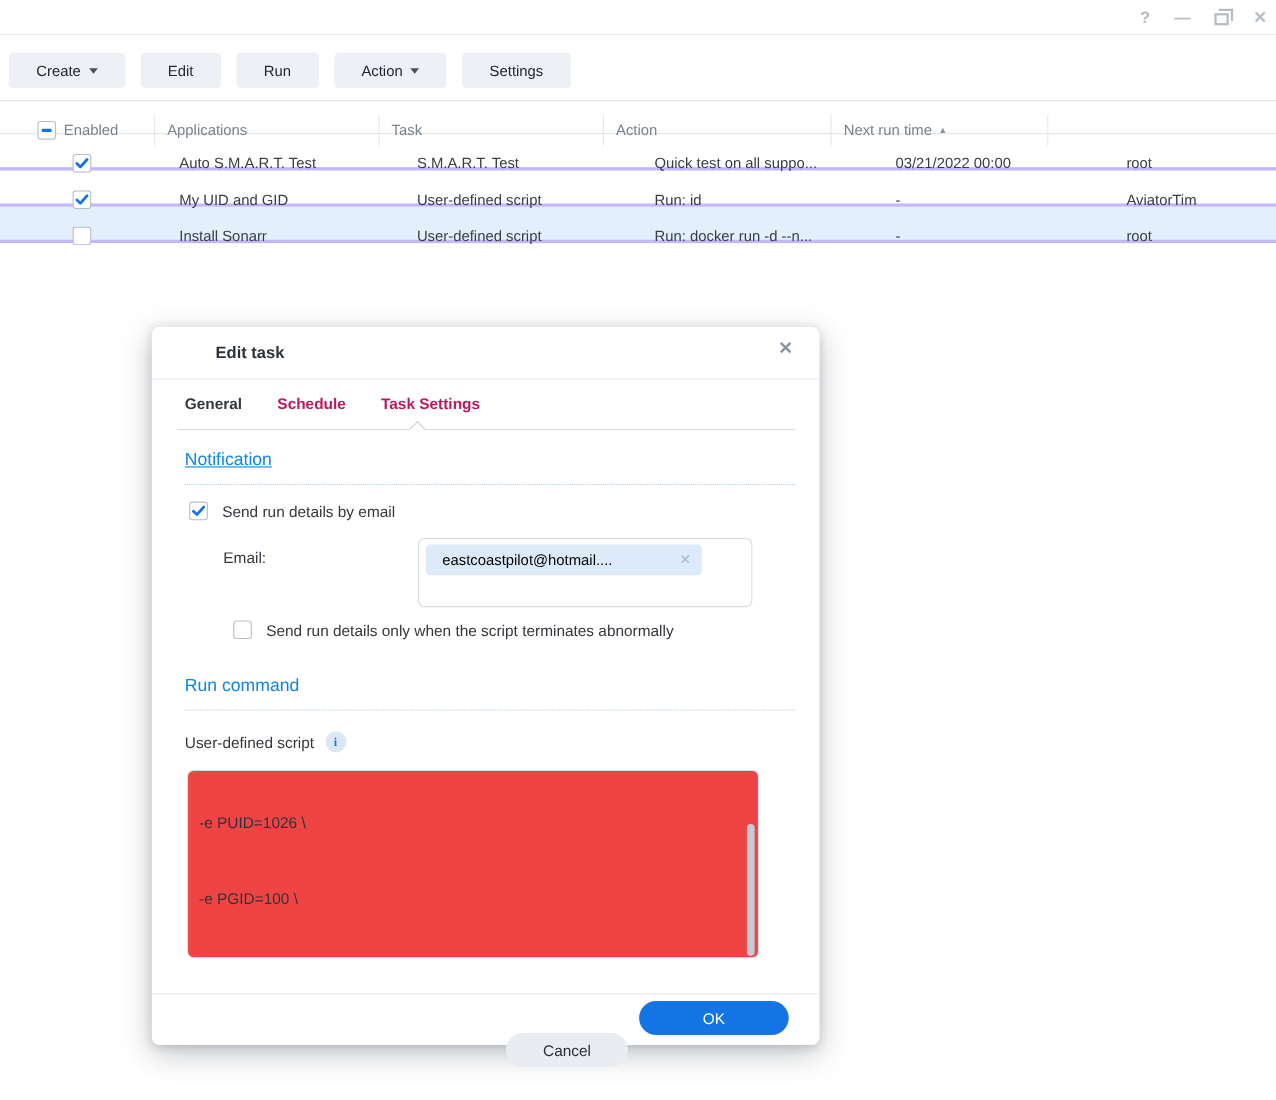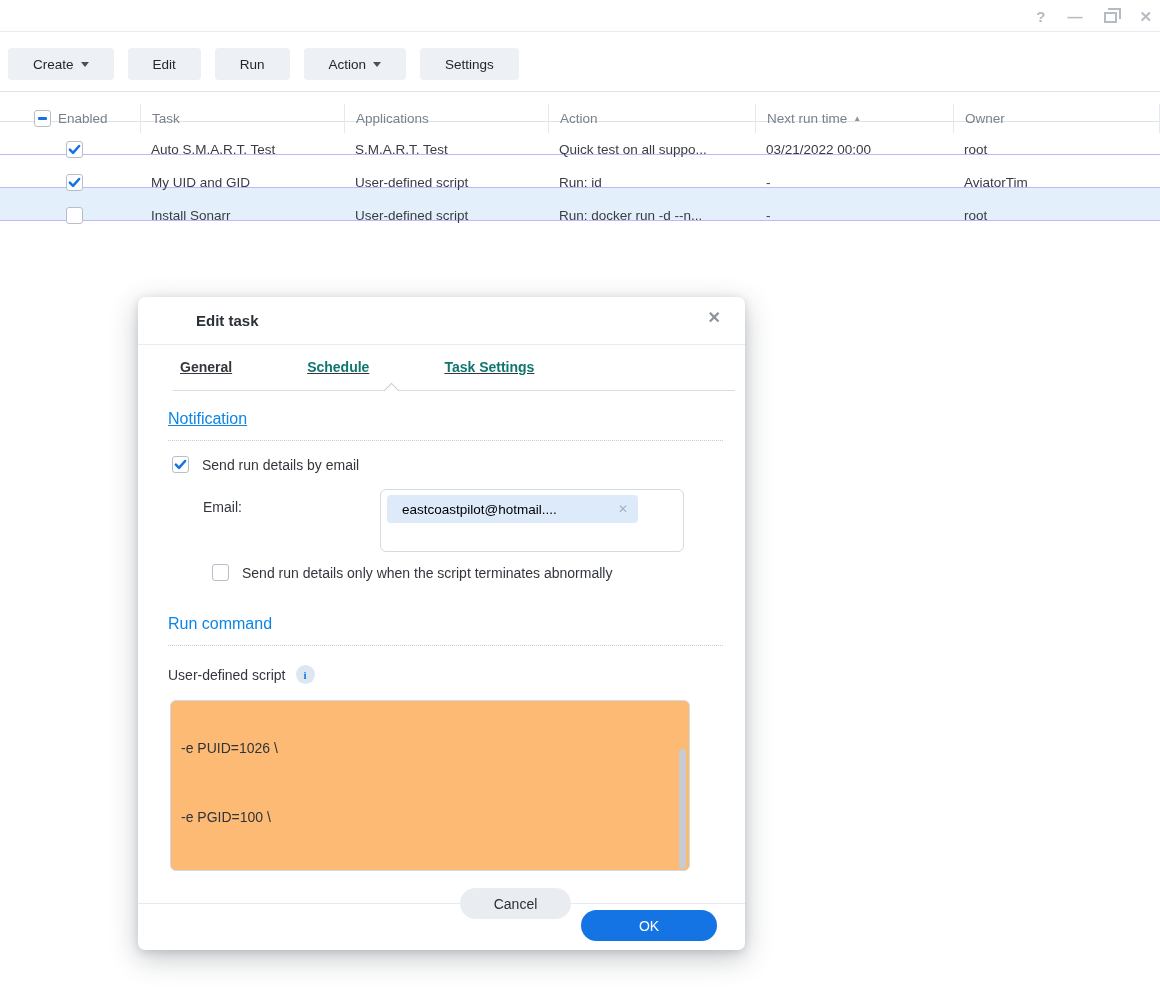--- a/index.html
+++ b/index.html
@@ -24,21 +24,21 @@
   .caret-down { width:0; height:0; border-left:4px solid transparent; border-right:4px solid transparent;
     border-top:5px solid #4a5058; display:inline-block; margin-top:1px; }
 
   
   .task-table { position:absolute; left:0; top:91px; width:1160px; font-size:13.5px; }
   .trow { display:grid; grid-template-columns:140px 204px 204px 207px 198px 1fr; align-items:center; }
   .thead { height:31px; color:#79818c; border-top:1px solid #dfe3e7; border-bottom:1px solid #dfe3e7; }
   .thead .tcell { border-left:1px solid #e5e8ec; height:100%; display:flex; align-items:center; }
   .thead .tcell:first-child { border-left:none; }
   .thead .tcell:last-child { border-right:1px solid #e5e8ec; }
-  .tbody-row { height:33px; border-bottom:1px solid #c4b5fd; color:#383d44; }
+  .tbody-row { height:33px; border-bottom:3px solid #c4b5fd; color:#383d44;gap:12px; }
   .tbody-row.selected { background:#e3f0fb; }
   .tcell { padding-left:11px; overflow:hidden; white-space:nowrap;margin-top:23px; }
   .cell-check { display:flex; align-items:center; padding-left:34px; gap:7px; }
   .tbody-row .cell-check { padding-left:66px; }
   .sort-caret { font-size:8px; color:#8a929c; margin-left:6px; }
 
   
   .cb { width:17px; height:17px; background:#fff; border:1px solid #b6bec7; border-radius:3px;
     display:inline-flex; align-items:center; justify-content:center; flex:0 0 auto; cursor:pointer; }
   .cb svg { display:block; }
@@ -47,25 +47,25 @@
   
   .dialog { position:absolute; left:138px; top:297px; width:607px; height:653px;
     background:#fff; border-radius:7px;
     box-shadow:0 8px 28px rgba(40,50,60,.28), 0 2px 8px rgba(40,50,60,.15); }
   .dlg-header { position:absolute; left:0; top:0; width:100%; height:48px;
     border-bottom:1px solid #e7ecf1; display:flex; align-items:center; }
   .dlg-title { font-size:15px; font-weight:700; color:#2c3138; padding-left:22px;margin-left:36px; }
   .dlg-close { position:absolute; right:24px; top:13px; color:#8a939e; font-size:16px;
     font-weight:700; cursor:pointer; line-height:1; }
 
-  .tabs { position:absolute; left:12px; top:48px; width:100%; height:46px;text-decoration:underline; }
+  .tabs { position:absolute; left:0; top:48px; width:100%; height:46px; }
   .tab-list { display:flex; gap:32px; padding-left:30px; padding-top:14px; }
   .tab { font-size:14px; font-weight:700; cursor:pointer; }
   .tab.general { color:#33373d; }
-  .tab.blue { color:#0f766e;margin-left:43px; }
+  .tab.blue { color:#be185d; }
   .tab-underline { position:absolute; left:23px; right:22px; bottom:0; border-bottom:1px solid #d8dde3; }
   .tab-notch { position:absolute; left:213px; bottom:-6px; width:11px; height:11px; background:#fff;
     border-left:1px solid #c7cdd3; border-top:1px solid #c7cdd3; transform:rotate(45deg); }
 
   .section-h { position:absolute; left:30px; color:#0c85e6; font-size:16px; }
   .dotted-div { position:absolute; left:30px; right:22px; border-bottom:1px dotted #b9cfe2; }
 
   .cb-row { position:absolute; display:flex; align-items:center; gap:13px; font-size:14px; color:#33373d; }
 
   .email-label { position:absolute; left:65px; top:202px; font-size:14px; color:#33373d; }
@@ -76,28 +76,28 @@
   .chip-text { font-size:13.5px; color:#000000; flex:1; white-space:nowrap; overflow:hidden; }
   .chip-x { color:#9db3cc; font-size:12px; cursor:pointer; margin-left:6px; }
 
   .script-label-row { position:absolute; left:30px; top:368px; display:flex; align-items:center; gap:10px;
     font-size:14px; color:#33373d; }
   .info-icon { width:19px; height:19px; border-radius:50%; background:#dde7f2; color:#1373e6;
     font-size:11px; font-weight:700; display:flex; align-items:center; justify-content:center;
     font-family:"Liberation Serif", serif; cursor:pointer; }
 
   .script-box { position:absolute; left:32px; top:403px; width:520px; height:171px;
-    border:1px solid #d4dae0; border-radius:6px; overflow:hidden; background:#fdba74; }
+    border:1px solid #d4dae0; border-radius:6px; overflow:hidden; background:#ef4444; }
   .script-lines { margin-top:-10px; padding-left:10px; font-size:14px; line-height:23px; color:#2f343a;
     white-space:pre; }
   .script-scrollbar { position:absolute; right:3px; top:48px; width:7px; height:120px;
     background:#c7ccd2; border-radius:4px; cursor:pointer; }
 
   .dlg-footer-div { position:absolute; left:0; top:606px; width:100%; border-bottom:1px solid #e7eaee; }
-  .btn-cancel { position:absolute; left:322px; top:591px; width:111px; height:31px; border:none;
+  .btn-cancel { position:absolute; left:322px; top:642px; width:111px; height:31px; border:none;
     border-radius:16px; background:#e9edf2; color:#2b2f36; font-size:14px; font-family:inherit; cursor:pointer; }
   .btn-ok { position:absolute; left:443px; top:613px; width:136px; height:31px; border:none;
     border-radius:16px; background:#1474e4; color:#fff; font-size:14px; font-family:inherit; cursor:pointer; }
 </style>
 </head>
 <body>
 
 <div class="titlebar">
   <div class="win-controls">
     <span class="win-btn">?</span>
@@ -129,35 +129,32 @@
 
 <div class="task-table">
   <div class="trow thead">
     <div class="tcell cell-check">
       <span class="cb">
           <span class="dash"></span>
         </span>
       <span>Enabled</span>
     </div>
     <div class="tcell">
+        <span>Applications</span>
+      </div>
+    <div class="tcell">
         <span>Task</span>
       </div>
     <div class="tcell">
-        <span>Applications</span>
-      </div>
-    <div class="tcell">
         <span>Action</span>
       </div>
     <div class="tcell">
       <span>Next run time</span>
       <span class="sort-caret">▲</span>
     </div>
-    <div class="tcell">
-        <span>Owner</span>
-      </div>
   </div>
 
   <div class="trow tbody-row">
     <div class="tcell cell-check">
       <span class="cb">
         <svg width="13" height="13" viewBox="0 0 14 14">
             <path d="M2 7.2l3.4 3.4L12 3.2" stroke="#1373e6" stroke-width="2.7" fill="none" stroke-linecap="round" stroke-linejoin="round"></path>
           </svg>
       </span>
     </div>

